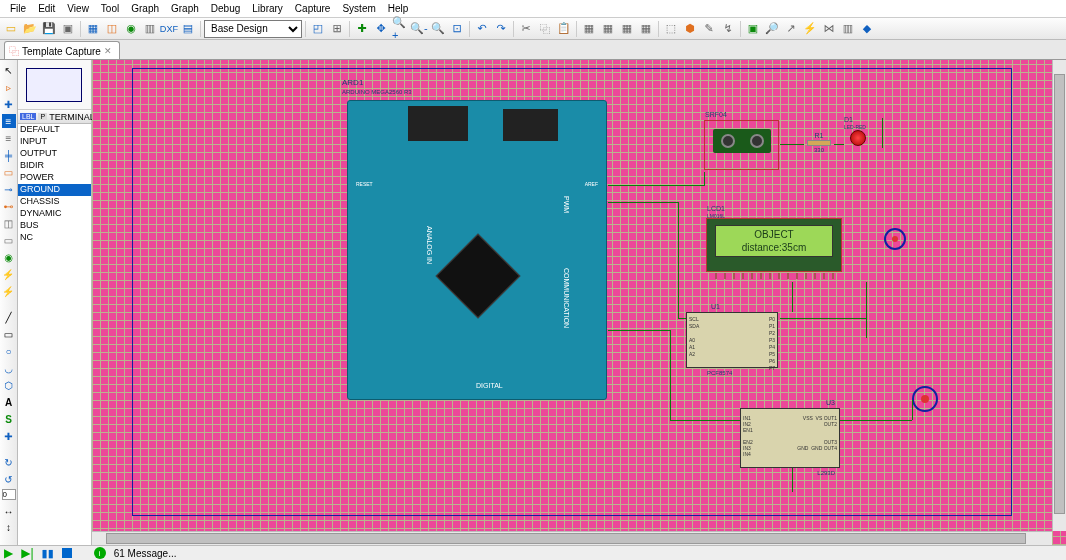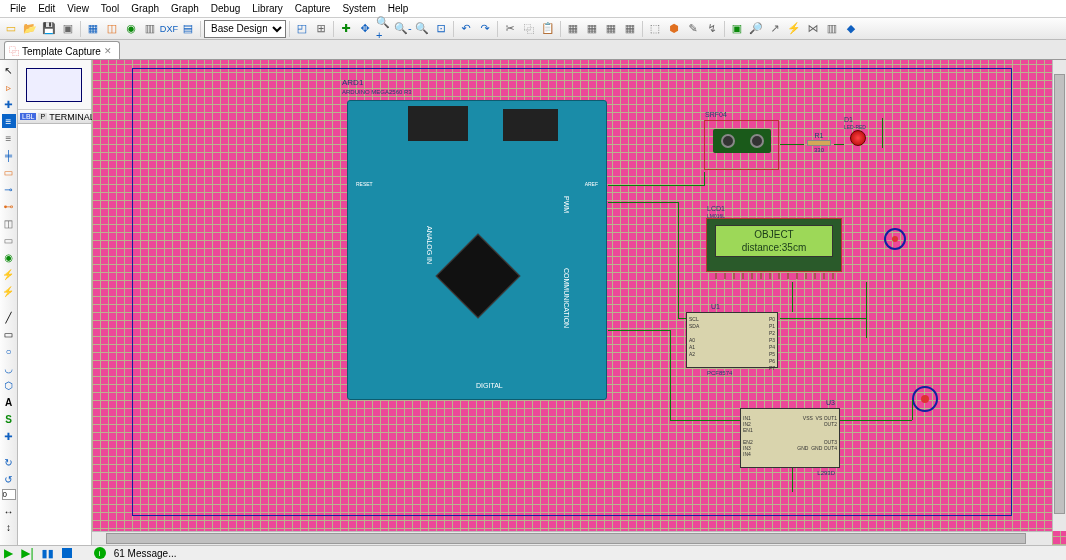--- a/index.html
+++ b/index.html
@@ -143,21 +143,21 @@
   <div class="tb-sep"></div>
   <div class="tb-btn ic-blue">▦</div>
   <div class="tb-btn ic-orange">◫</div>
   <div class="tb-btn ic-green">◉</div>
   <div class="tb-btn ic-gray">▥</div>
   <div class="tb-btn ic-blue">
       <small>DXF</small>
     </div>
   <div class="tb-btn ic-blue">▤</div>
   <div class="tb-sep"></div>
-  <select class="tb-combo" style="width:82px">
+  <select class="tb-combo" style="width:98px">
     <option>Base Design</option>
   </select>
   <div class="tb-sep"></div>
   <div class="tb-btn ic-blue">◰</div>
   <div class="tb-btn ic-gray">⊞</div>
   <div class="tb-sep"></div>
   <div class="tb-btn ic-green">✚</div>
   <div class="tb-btn ic-blue">✥</div>
   <div class="tb-btn ic-blue">🔍+</div>
   <div class="tb-btn ic-blue">🔍-</div>
@@ -238,20 +238,32 @@
 
   <div class="leftpanel">
     <div class="overview">
       <div class="overview-mini"></div>
     </div>
     <div class="term-header">
       <span style="background:#4169e1;color:#fff;padding:0 2px;font-size:7px">LBL</span>
       <span style="background:#ddd;padding:0 2px;font-size:7px">P</span>
       <span>TERMINALS</span>
     </div>
+    <div class="term-list">
+      <div class="term-item">DEFAULT</div>
+      <div class="term-item">INPUT</div>
+      <div class="term-item">OUTPUT</div>
+      <div class="term-item">BIDIR</div>
+      <div class="term-item">POWER</div>
+      <div class="term-item selected">GROUND</div>
+      <div class="term-item">CHASSIS</div>
+      <div class="term-item">DYNAMIC</div>
+      <div class="term-item">BUS</div>
+      <div class="term-item">NC</div>
+    </div>
   </div>
 
   <div class="canvas-wrap">
     <div class="grid"></div>
     <div class="sheet-border"></div>
 
     <div class="ard-label">
       <span>ARD1</span><br><span style="font-size:6px">ARDUINO MEGA2560 R3</span>
     </div>
 

